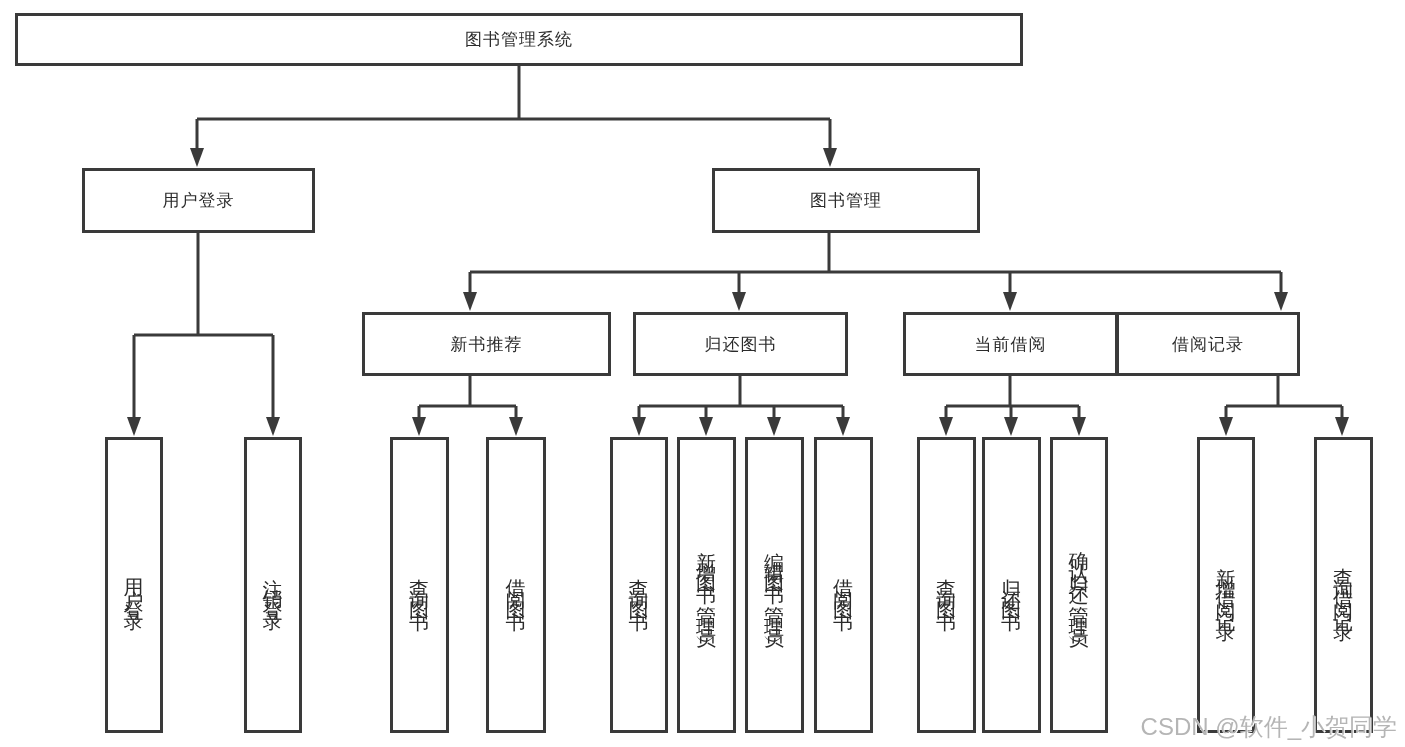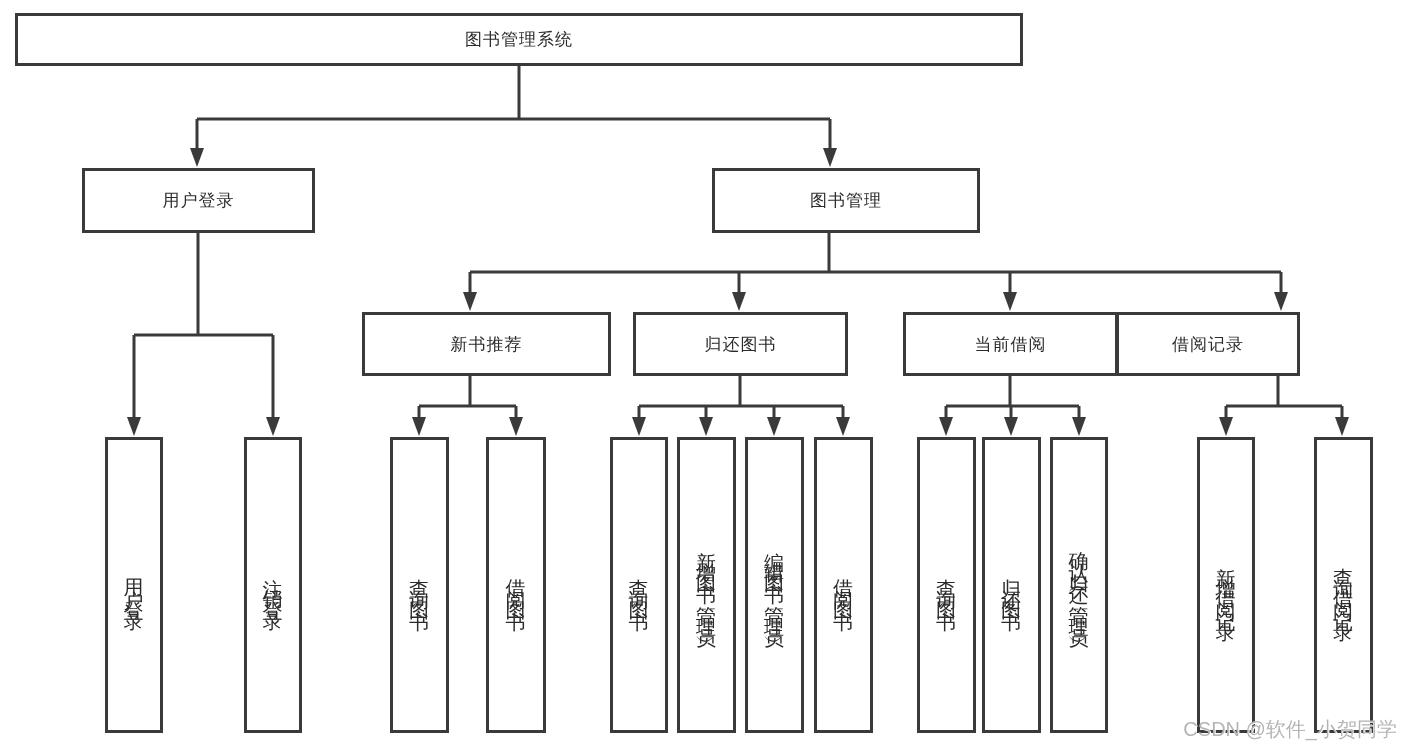--- a/index.html
+++ b/index.html
@@ -36,21 +36,21 @@
     writing-mode:vertical-rl;
     text-orientation:mixed;
     font-size:20px;
     line-height:1;
     letter-spacing:11px;
     white-space:nowrap;
   }
   .watermark{
     position:absolute;
     right:8px;bottom:4px;
-    font-size:20px;
+    font-size:24px;
     color:var(--wm);
     text-shadow:1px 1px 0 #ffffff;
     white-space:nowrap;
   }
 </style>
 </head>
 <body>
 
 <div class="stage">
 

